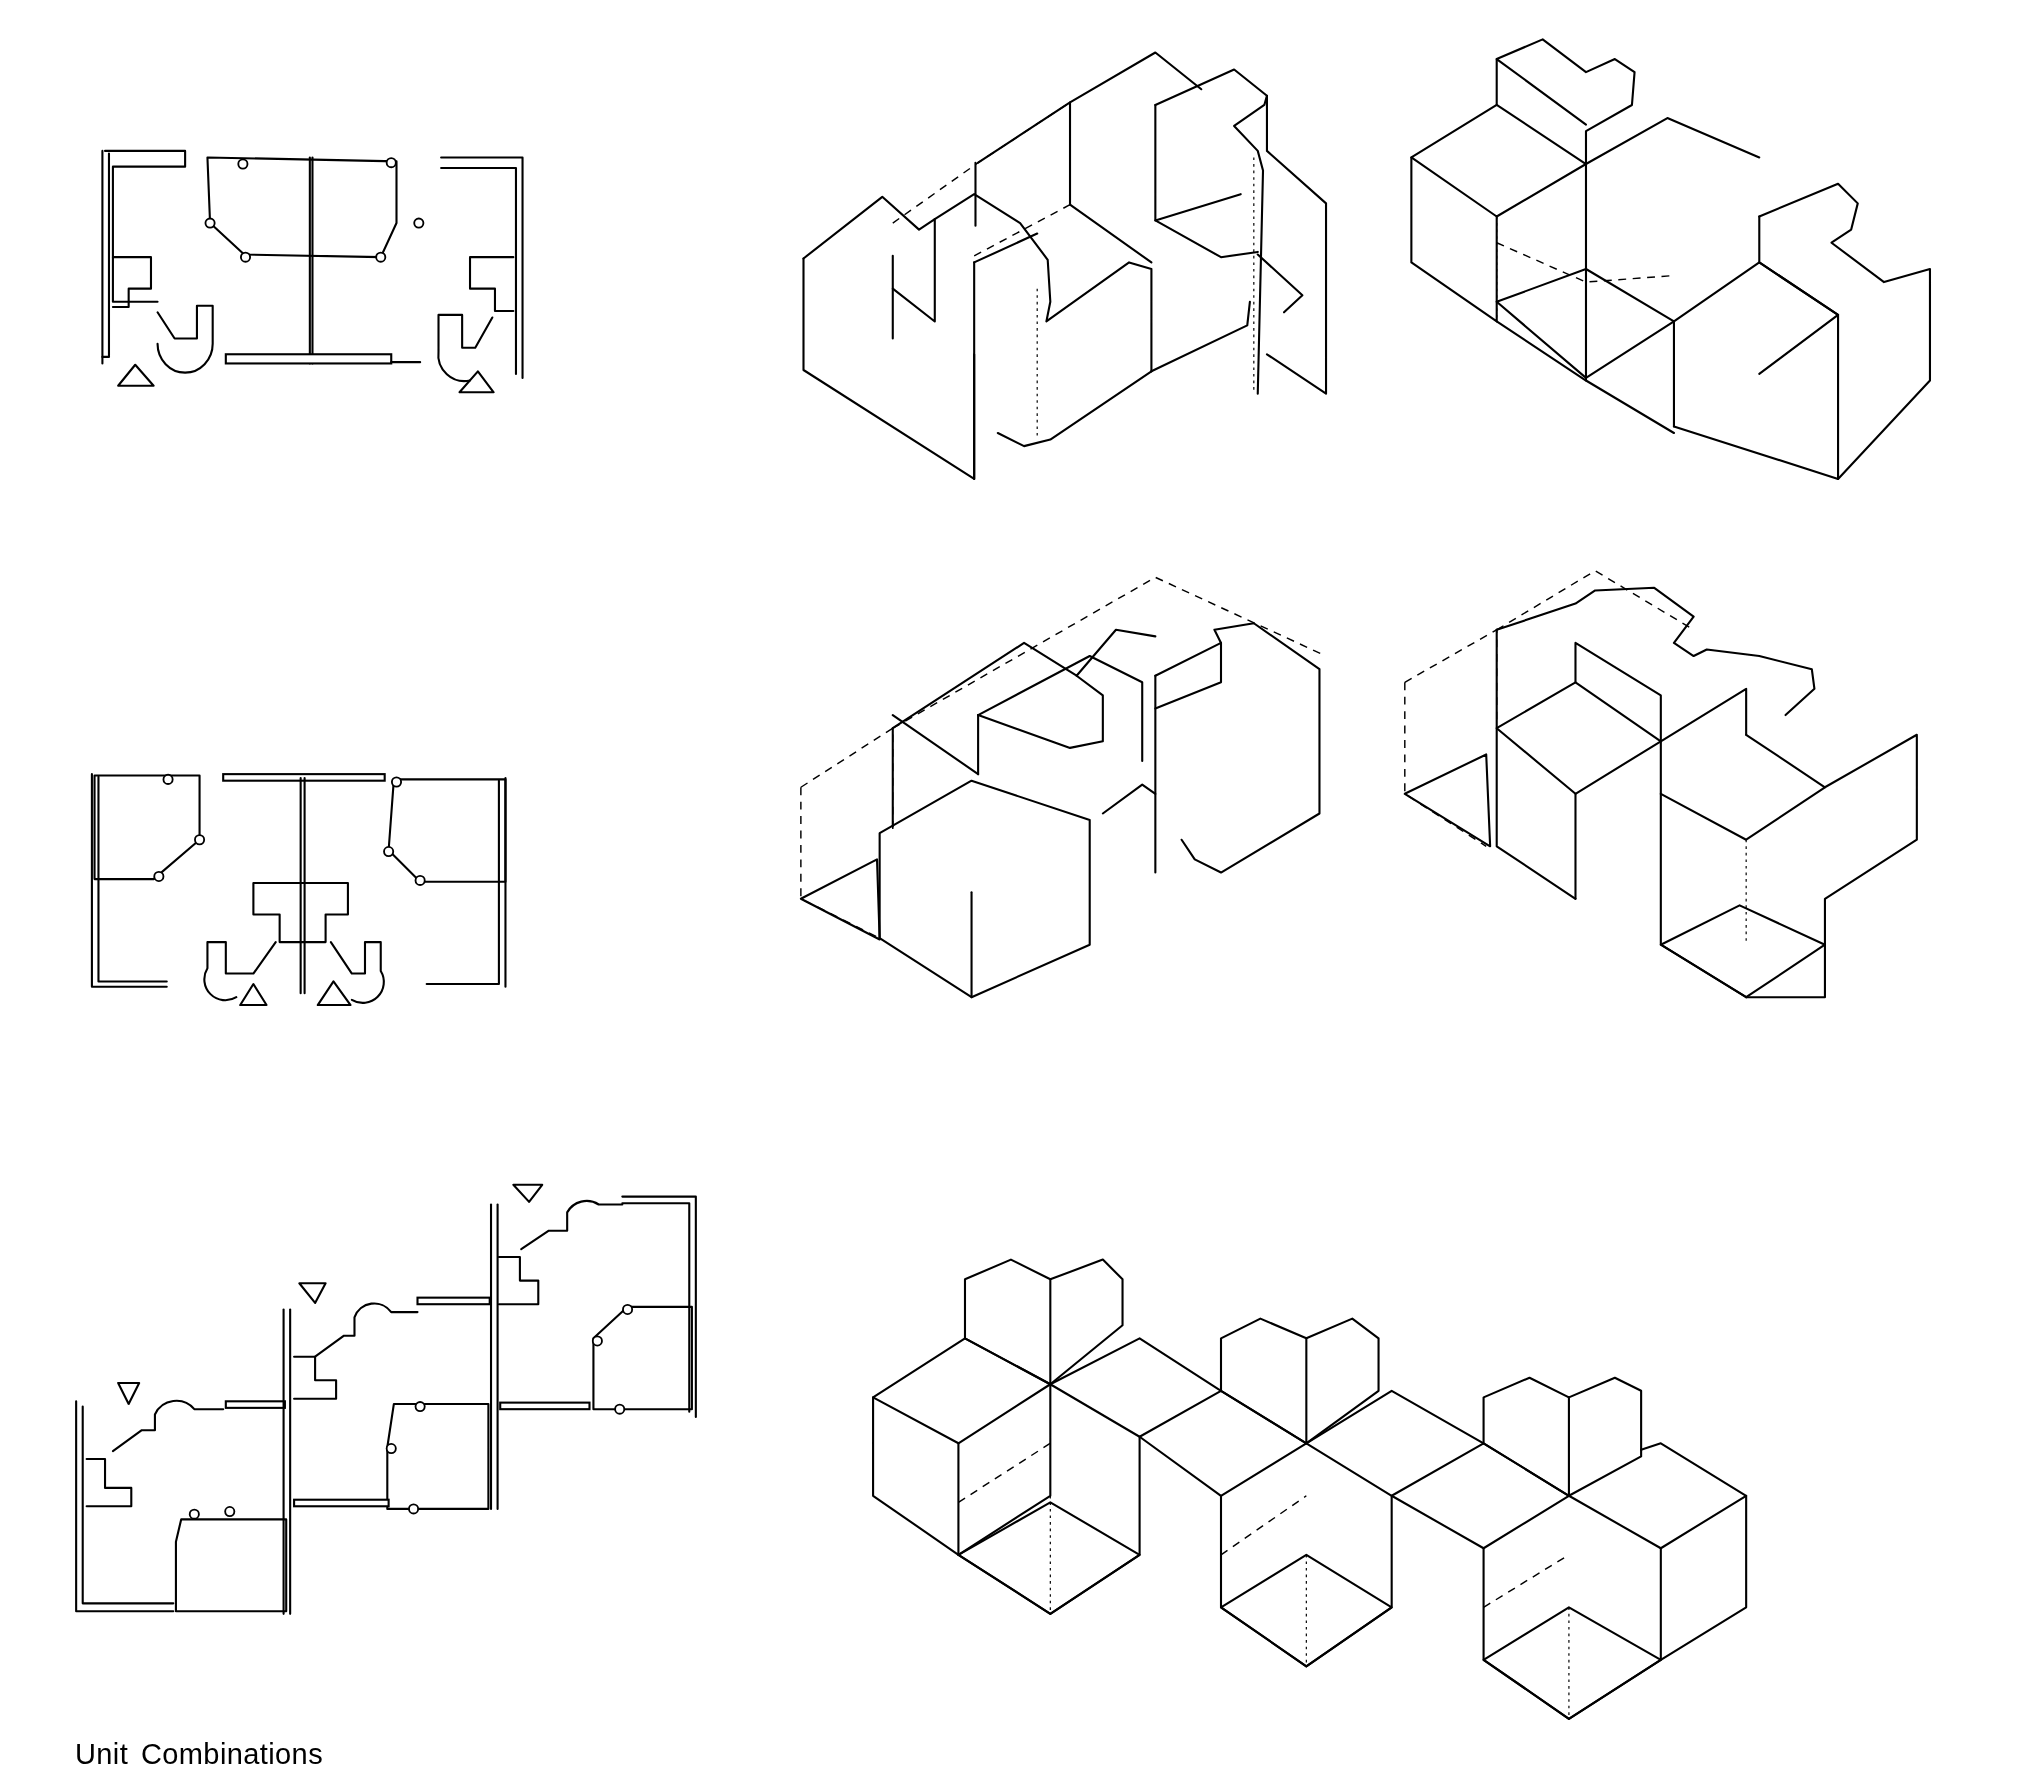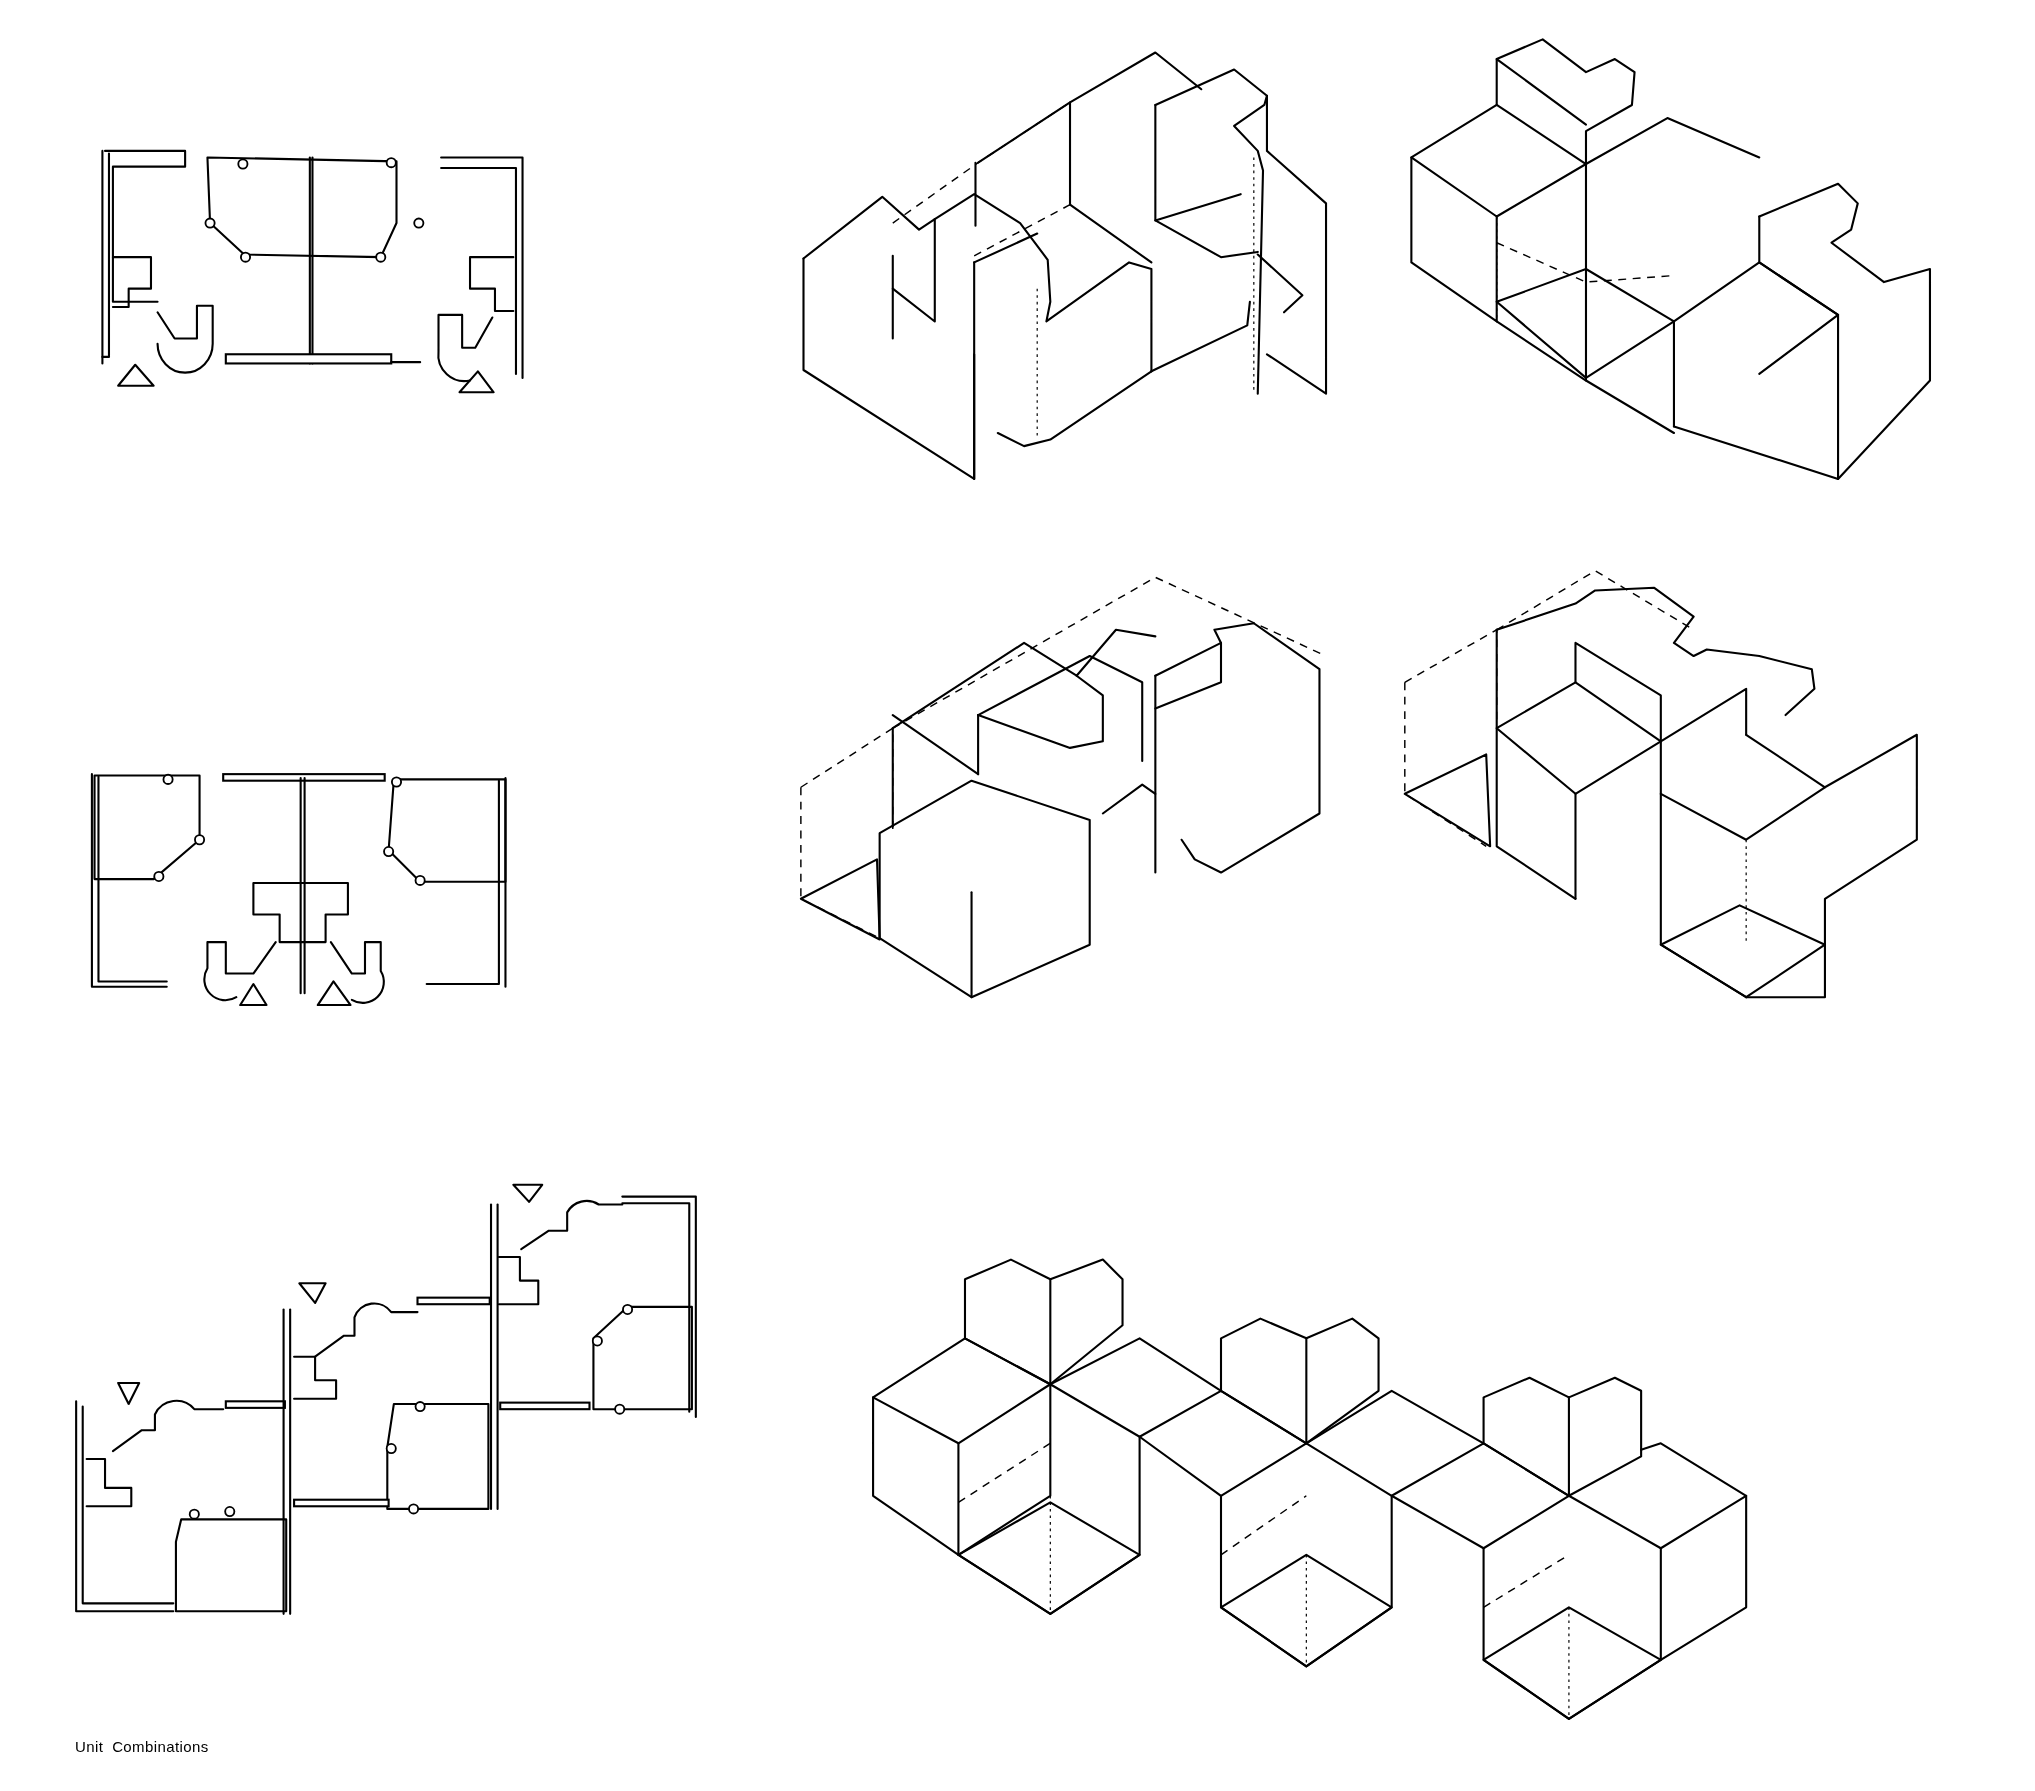--- a/index.html
+++ b/index.html
@@ -7,21 +7,21 @@
   #sheet { position: absolute; left: 0; top: 0; width: 2035px; height: 1791px; }
   #sheet svg { width: 2035px; height: 1791px; display: block; }
   .ln { fill: none; stroke: #000; stroke-width: 1.6; stroke-linecap: round; stroke-linejoin: round; }
   .thin { fill: none; stroke: #000; stroke-width: 0.8; }
   .dash { fill: none; stroke: #000; stroke-width: 1.1; stroke-dasharray: 6 5; }
   .dot { fill: none; stroke: #000; stroke-width: 0.9; stroke-dasharray: 2 3; }
   .wall { fill: #fff; stroke: #000; stroke-width: 1.6; }
   .circ { fill: #fff; stroke: #000; stroke-width: 1.4; }
   .caption {
     position: absolute; left: 75px; top: 1738px;
-    font-family: "Liberation Sans", sans-serif; font-size: 15px; color: #000;
+    font-family: "Liberation Sans", sans-serif; font-size: 29px; color: #000;
     letter-spacing: 0.4px; word-spacing: 4.3px; white-space: nowrap;
   }
 </style>
 </head>
 <body>
 
 <div id="sheet">
 <svg viewBox="0 0 1550 1365" preserveAspectRatio="none" xmlns="http://www.w3.org/2000/svg">
   <defs>
     <pattern id="grid" width="11" height="11" patternUnits="userSpaceOnUse">

